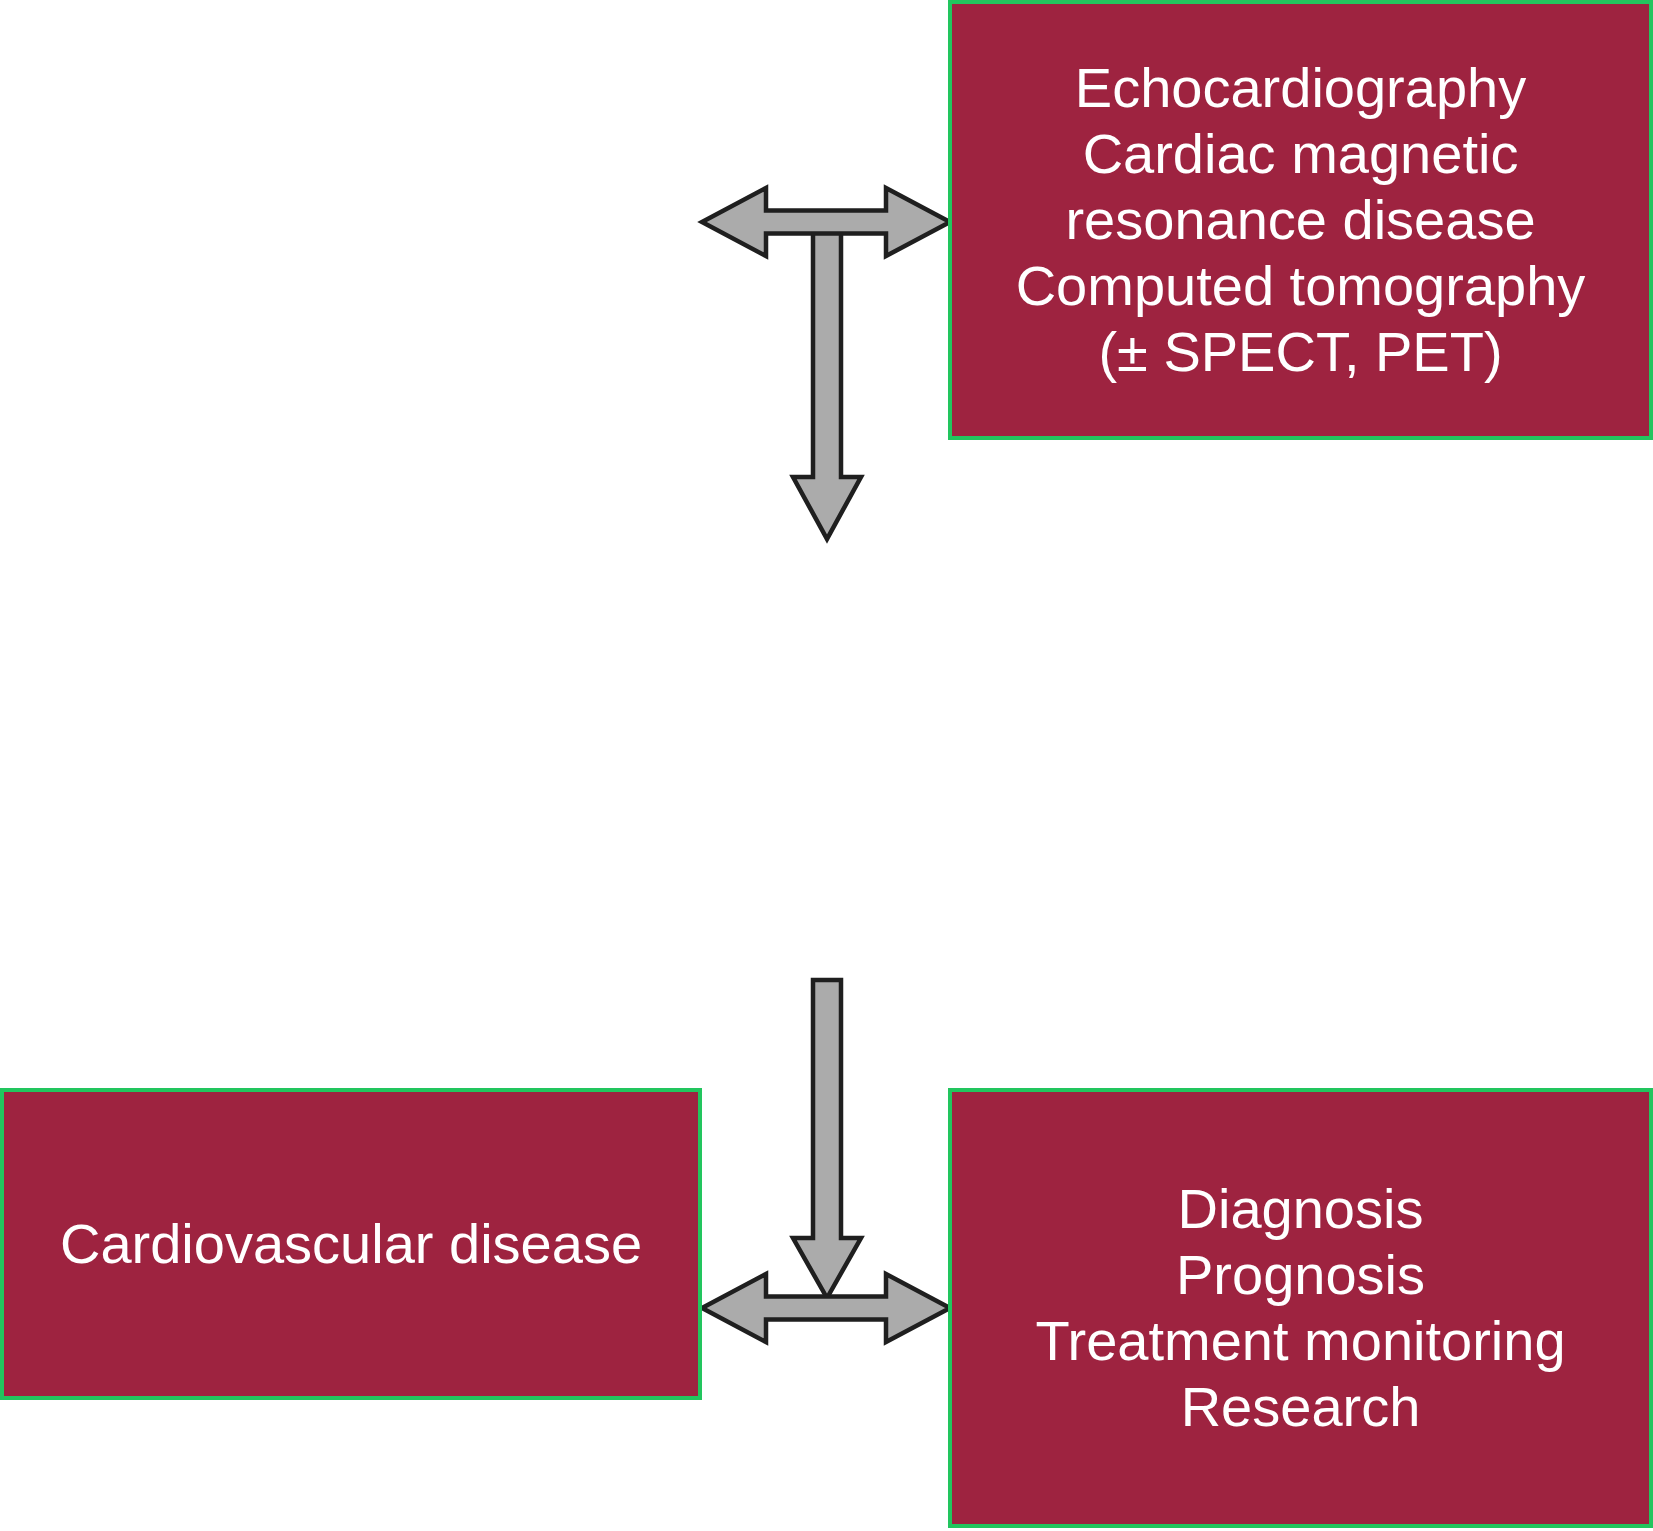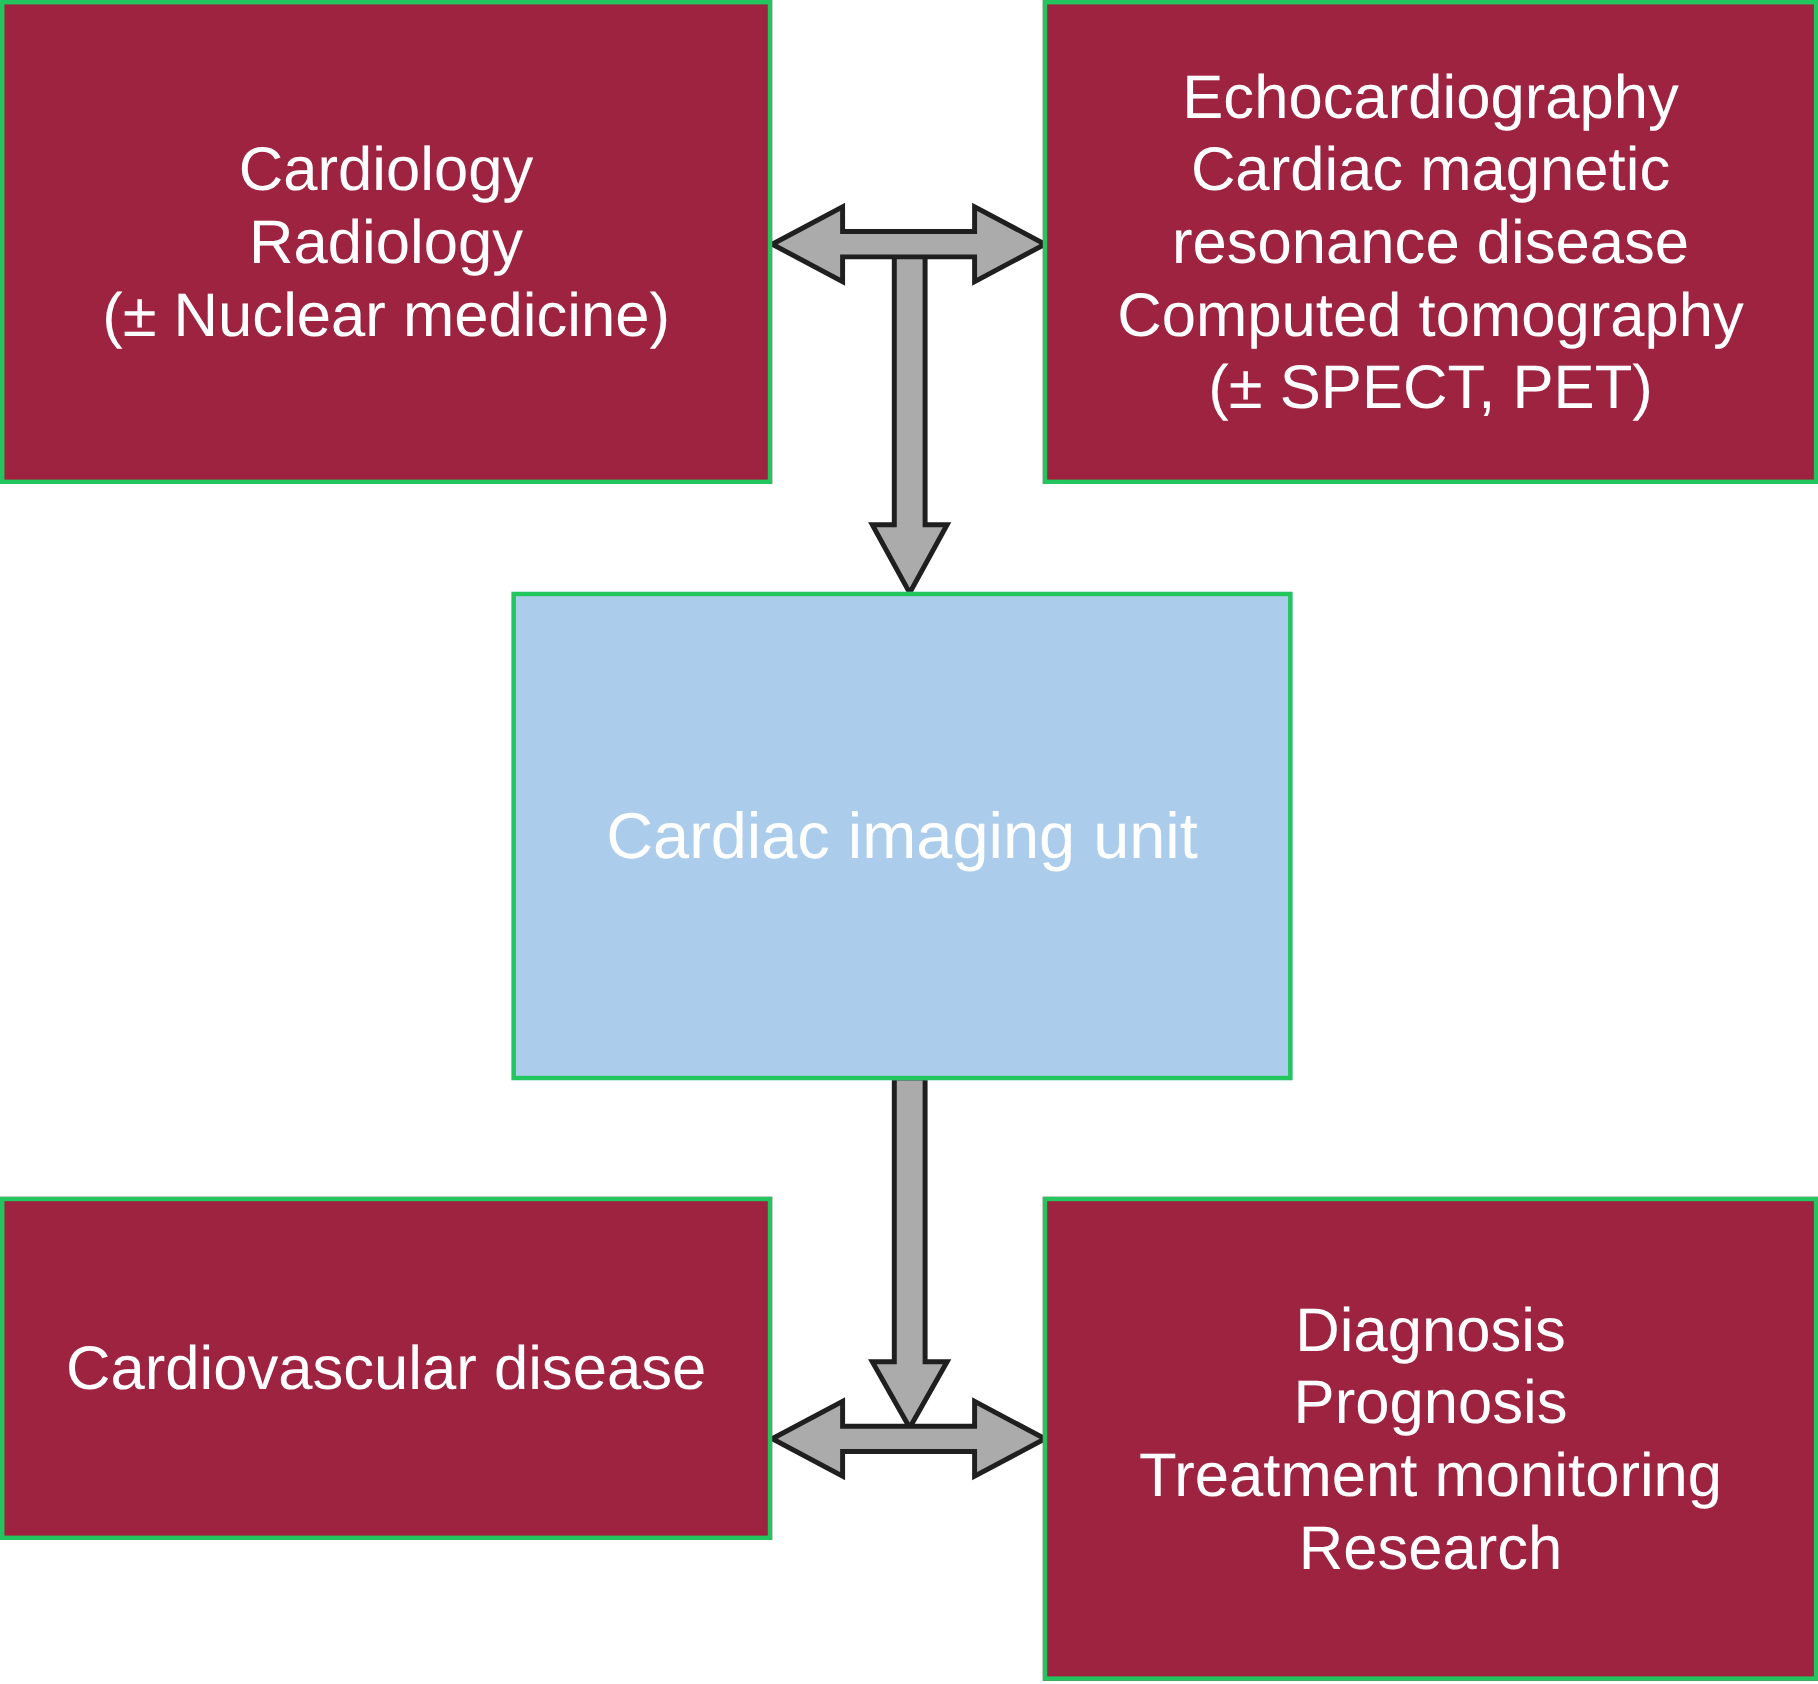--- a/index.html
+++ b/index.html
@@ -57,37 +57,29 @@
 
     <path d="M 813 216 L 841 216 L 841 477 L 861 477 L 827 539 L 793 477 L 813 477 Z" fill="#ABABAB"></path>
 
     <path d="M 702 222 L 766 188 L 766 210.5 L 886 210.5 L 886 188 L 950 222 L 886 256 L 886 233.5 L 766 233.5 L 766 256 Z" fill="#ABABAB"></path>
 
     <path d="M 813 980 L 841 980 L 841 1238 L 861 1238 L 827 1298 L 793 1238 L 813 1238 Z" fill="#ABABAB"></path>
 
     <path d="M 702 1308 L 766 1274 L 766 1296.5 L 886 1296.5 L 886 1274 L 950 1308 L 886 1342 L 886 1319.5 L 766 1319.5 L 766 1342 Z" fill="#ABABAB"></path>
   </svg>
 
-  <div class="box top-left">
-    <div class="line">Cardiology</div>
-    <div class="line">Radiology</div>
-    <div class="line">(± Nuclear medicine)</div>
-  </div>
 
   <div class="box top-right">
     <div class="line">Echocardiography</div>
     <div class="line">Cardiac magnetic</div>
     <div class="line">resonance disease</div>
     <div class="line">Computed tomography</div>
     <div class="line">(± SPECT, PET)</div>
   </div>
 
-  <div class="box blue center">
-    <div class="line">Cardiac imaging unit</div>
-  </div>
 
   <div class="box bottom-left">
     <div class="line">Cardiovascular disease</div>
   </div>
 
   <div class="box bottom-right">
     <div class="line">Diagnosis</div>
     <div class="line">Prognosis</div>
     <div class="line">Treatment monitoring</div>
     <div class="line">Research</div>

